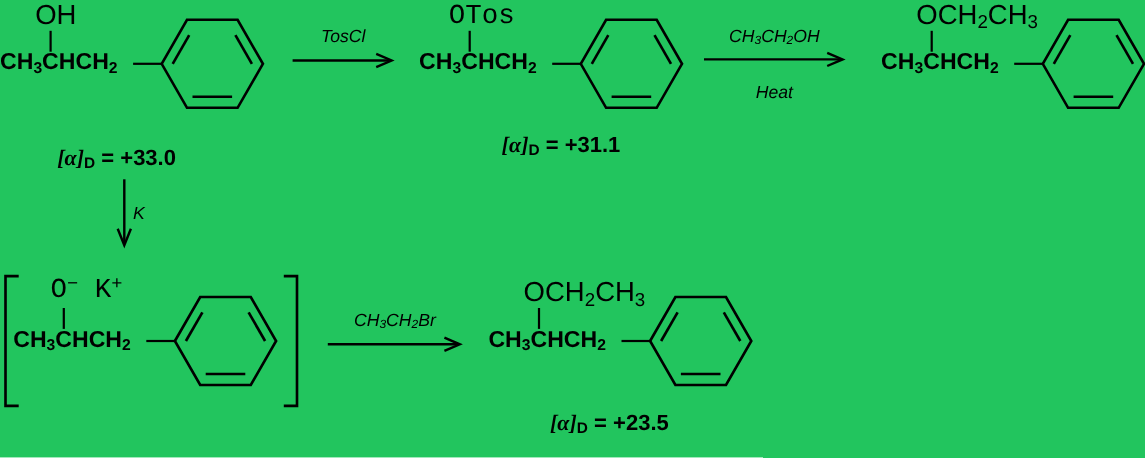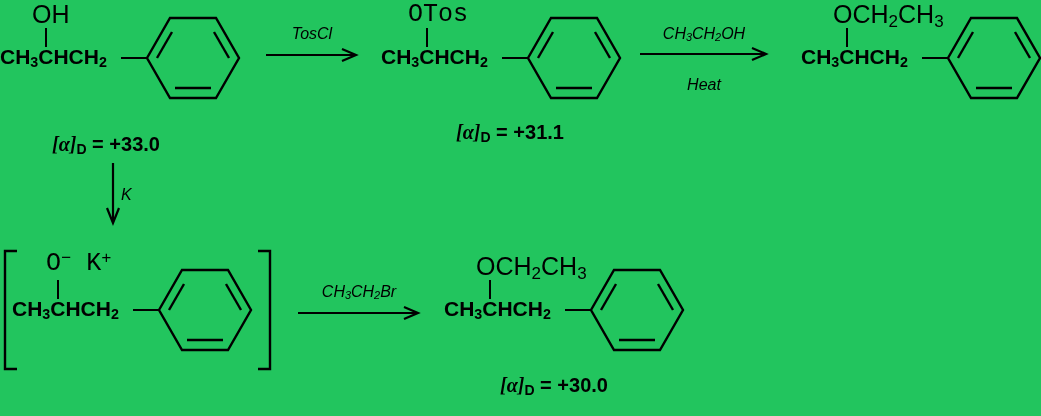--- a/index.html
+++ b/index.html
@@ -236,16 +236,16 @@
 
     <svg class="abs" style="left:145px; top:12px;" width="96" height="92" viewBox="0 0 96 92">
       <polygon points="2,46 25,6 71,6 94,46 71,86 25,86" fill="none" stroke="#000000" stroke-width="2.4"></polygon>
       <line x1="27" y1="20" x2="12" y2="46" stroke="#000000" stroke-width="2.4"></line>
       <line x1="69" y1="20" x2="84" y2="46" stroke="#000000" stroke-width="2.4"></line>
       <line x1="30" y1="76" x2="66" y2="76" stroke="#000000" stroke-width="2.4"></line>
     </svg>
   </div>
 
   <div class="abs rotation" style="left:500px; top:375px;">
-    <span class="alpha">[<span>α</span>]</span><sub>D</sub> = <span>+30.0</span>
+    <span class="alpha">[<span>α</span>]</span><sub>D</sub> = <span>+23.5</span>
   </div>
 
 </div>
 
 </body></html>

